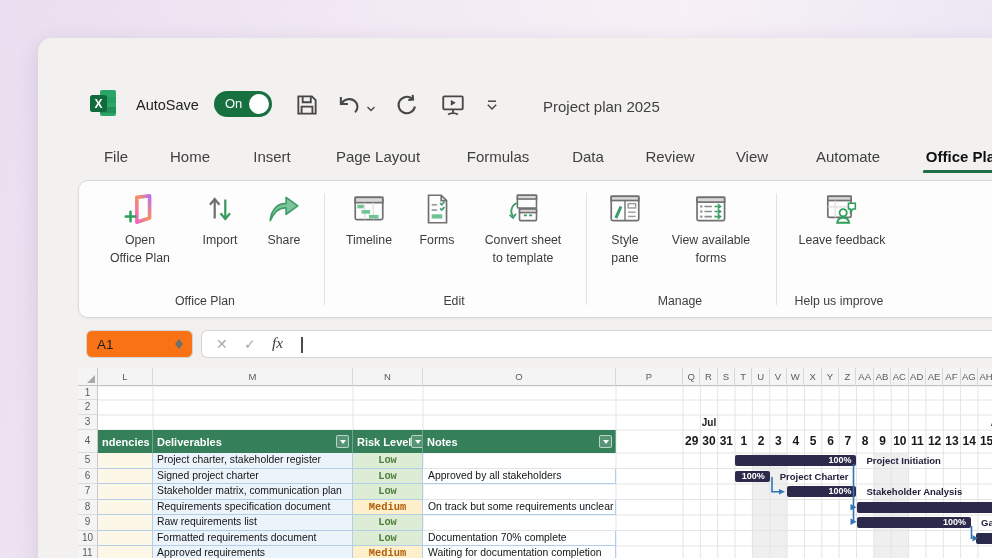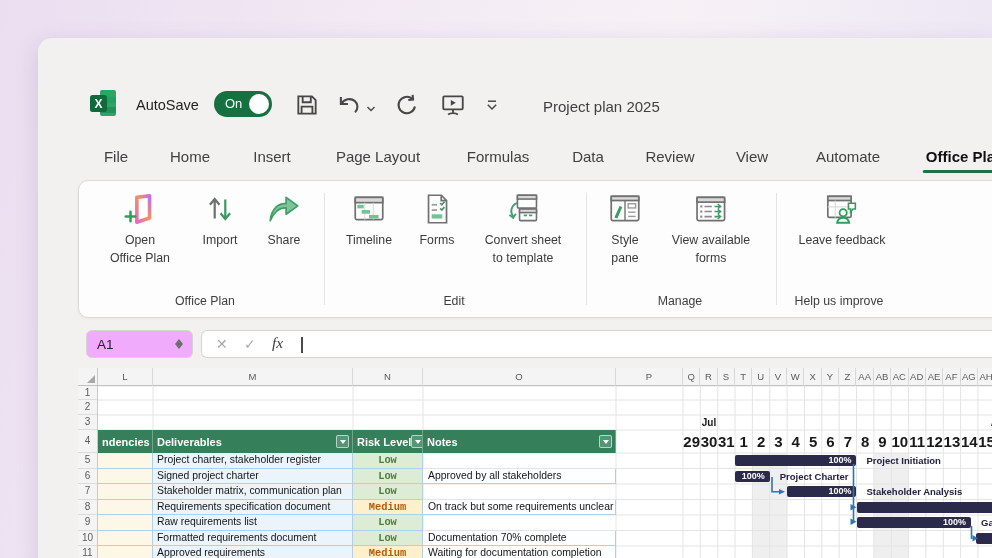--- a/index.html
+++ b/index.html
@@ -23,21 +23,21 @@
   .menu-item.active::after{content:"";position:absolute;left:-3px;right:-3px;bottom:-8px;height:3px;background:#1e7145;border-radius:2px;}
   
   #ribbon{position:absolute;left:40px;top:142px;width:966px;height:136px;background:#fdfdfd;
     border:1px solid #dcdad8;border-radius:10px;box-shadow:0 1px 3px rgba(0,0,0,.05);}
   .rb-item{position:absolute;transform:translateX(-50%);top:10px;text-align:center;cursor:pointer;}
   .rb-icon{width:36px;height:36px;margin:0 auto 4px auto;}
   .rb-label{font-size:12.3px;color:#3b3b3b;line-height:1.5;white-space:nowrap;}
   .rb-group-label{position:absolute;transform:translateX(-50%);top:113px;font-size:12.3px;color:#3e3e3e;white-space:nowrap;}
   .rb-divider{position:absolute;top:12px;width:1px;height:112px;background:#e3e3e3;}
   
-  #name-box{position:absolute;left:48px;top:292px;width:107px;height:28px;background:#f0abfc;border:1px solid #d6d4d2;
+  #name-box{position:absolute;left:48px;top:292px;width:107px;height:28px;background:#f97316;border:1px solid #d6d4d2;
     border-radius:6px;box-sizing:border-box;}
   #name-box .nm{position:absolute;left:10px;top:6px;font-size:13.5px;color:#222;}
   .spin{position:absolute;right:9px;width:0;height:0;border-left:4px solid transparent;border-right:4px solid transparent;}
   .spin.up{top:8px;border-bottom:5px solid #6e6e6e;}
   .spin.dn{bottom:8px;border-top:5px solid #6e6e6e;}
   #fx-box{position:absolute;left:163px;top:292px;width:841px;height:28px;background:#fff;border:1px solid #d6d4d2;
     border-radius:6px 0 0 6px;border-right:none;box-sizing:border-box;}
   #fx-box .x{position:absolute;left:14px;top:5px;font-size:14px;color:#a9a9a9;}
   #fx-box .ck{position:absolute;left:42px;top:5px;font-size:14px;color:#a9a9a9;}
   #fx-box .fx{position:absolute;left:70px;top:3px;font-size:15.5px;font-style:italic;color:#3d3d3d;font-family:"Liberation Serif",serif;}
@@ -60,21 +60,21 @@
   .filterbox{flex:none;width:13px;height:13px;background:rgba(255,255,255,.16);border:1px solid rgba(255,255,255,.6);
     border-radius:2px;display:flex;align-items:center;justify-content:center;box-sizing:border-box;cursor:pointer;}
   .filterbox i{width:0;height:0;border-left:3.5px solid transparent;border-right:3.5px solid transparent;border-top:4.5px solid #fff;}
   .cell{position:absolute;height:15.5px;box-sizing:border-box;border-right:1px solid #b3cfe8;border-bottom:1px solid #b3cfe8;
     font-size:10.4px;color:#141414;line-height:14px;white-space:nowrap;overflow:hidden;cursor:cell;}
   .cl{background:#fcf7e6;}
   .cm{background:#ecf4fb;padding-left:4px;}
   .cn{font-weight:bold;text-align:center;font-family:Liberation Mono, monospace;}
   .co{background:#fdfeff;padding-left:5px;}
   .monthlab{position:absolute;height:15px;line-height:15px;font-size:10px;font-weight:bold;color:#191919;transform:translateX(-50%);}
-  .datelab{position:absolute;top:62px;height:23px;line-height:23px;text-align:center;font-size:15px;font-weight:bold;color:#191919;}
+  .datelab{position:absolute;top:62px;height:23px;line-height:23px;text-align:center;font-size:12px;font-weight:bold;color:#191919;}
   .gbar{position:absolute;height:11px;border-radius:2px;cursor:pointer;}
   .gbar .pct{display:block;height:11px;line-height:11px;text-align:right;padding-right:5px;font-size:9px;font-weight:bold;color:#fff;}
   .gbarlab{position:absolute;height:11px;line-height:11px;font-size:9.5px;font-weight:bold;color:#23223e;white-space:nowrap;}
 </style>
 </head>
 <body>
 
 <div id="stage">
   <div id="window">
 

